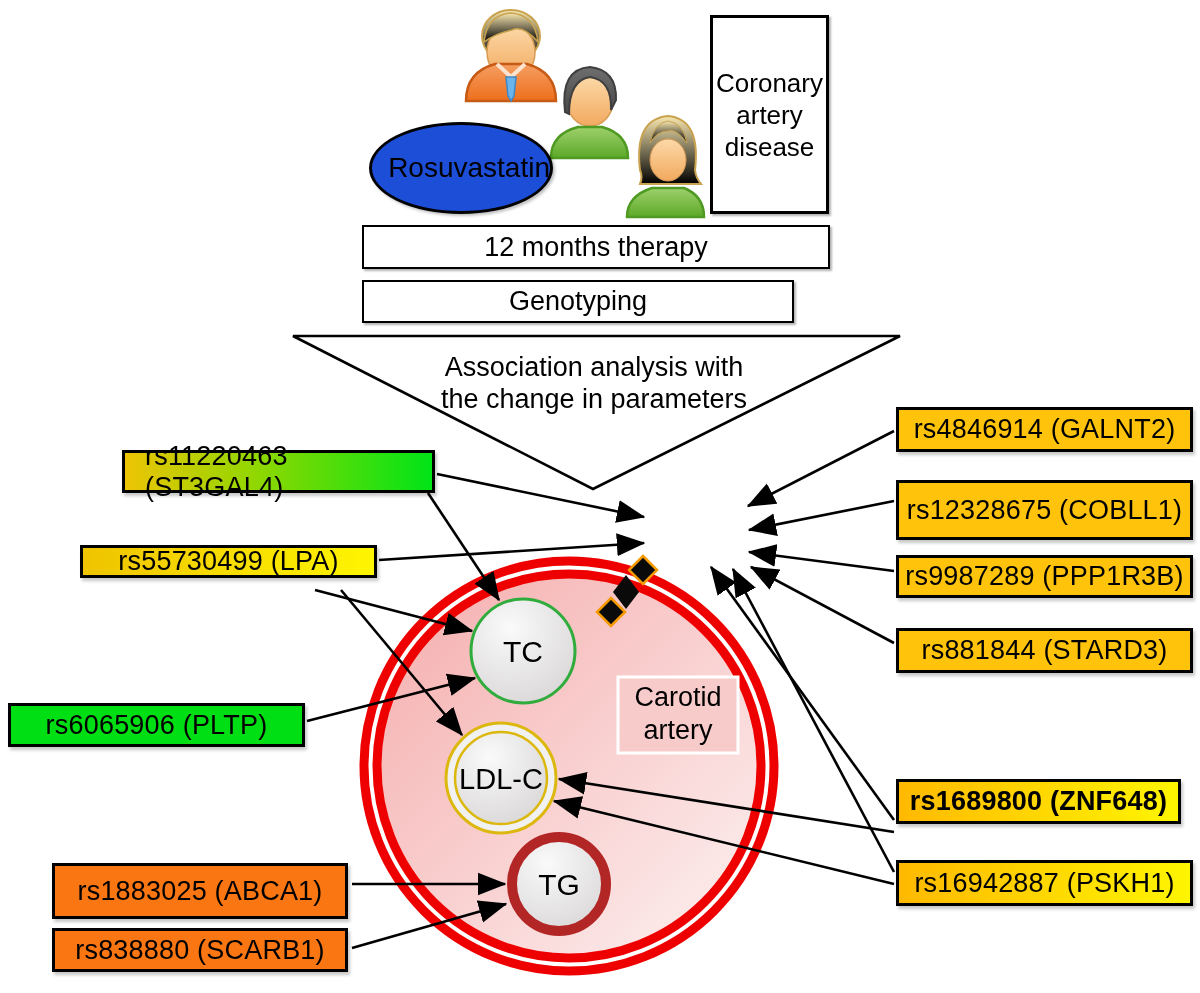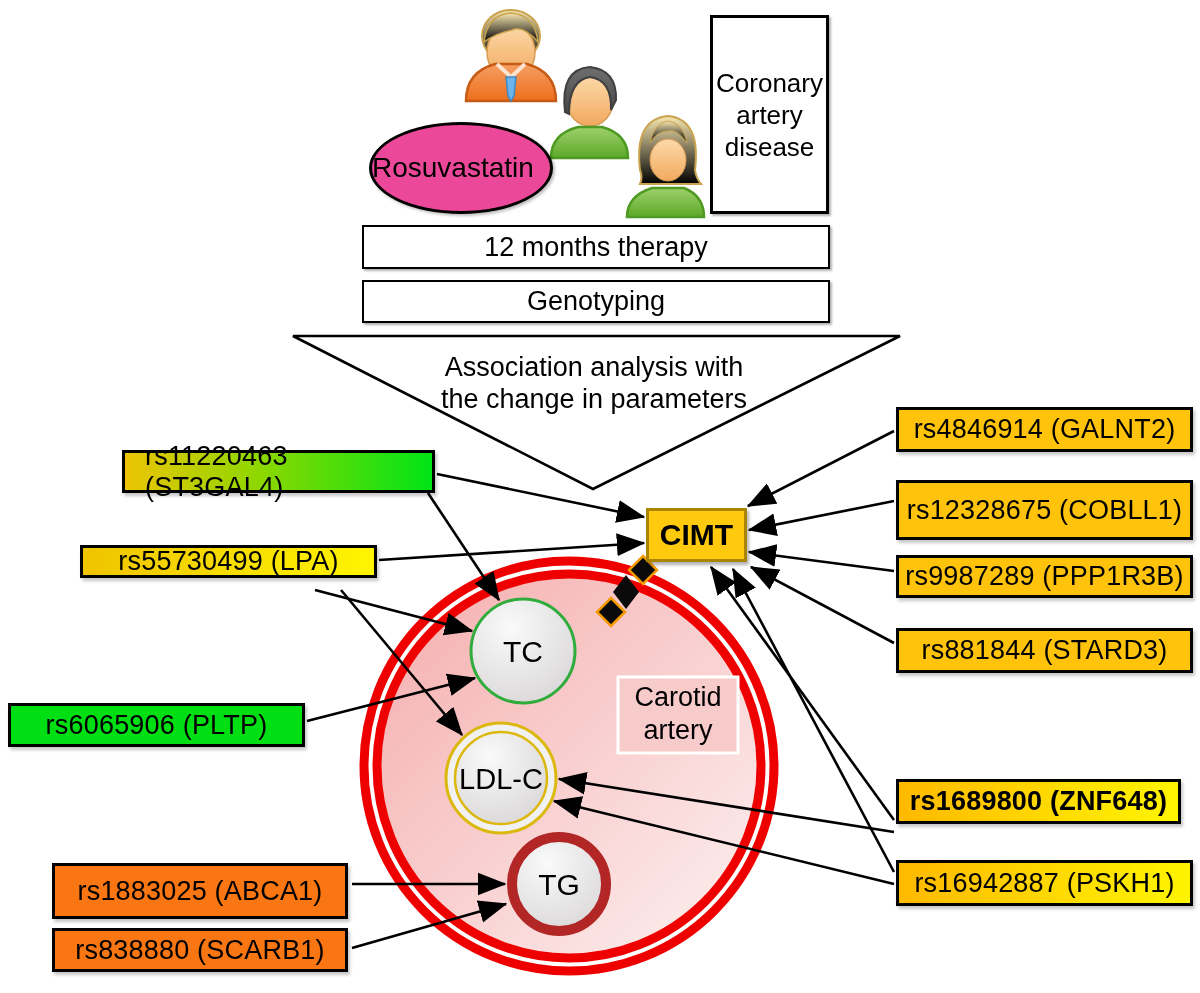--- a/index.html
+++ b/index.html
@@ -15,21 +15,21 @@
   .box-amber-yellow{background:linear-gradient(90deg,#FFB900,#FFF500);}
   .box-yellow{background:linear-gradient(90deg,#EFC400,#FFF500);}
   .box-green{background:#00DE14;}
   .box-green-grad{background:linear-gradient(90deg,#EDC404,#8BD800 45%,#00E417);}
   .box-orange{background:#F97612;}
   
   .wbox{position:absolute;box-sizing:border-box;border:3px solid #000;background:#fff;
         display:flex;align-items:center;justify-content:center;font-size:27px;
         box-shadow:2px 2px 2px rgba(0,0,0,.3);}
   .ellipse{position:absolute;box-sizing:border-box;border:3px solid #000;border-radius:50%;
-        background:#ec4899;display:flex;align-items:center;justify-content:flex-start;
+        background:#1d4ed8;display:flex;align-items:center;justify-content:flex-end;
         font-size:28px;box-shadow:2px 2px 3px rgba(0,0,0,.25);}
   .cimt{position:absolute;box-sizing:border-box;border:3px solid #AA8500;background:#FFC90E;
         display:flex;align-items:center;justify-content:center;
         font-weight:bold;font-size:30px;box-shadow:2px 3px 3px rgba(0,0,0,.3);}
 </style>
 </head>
 <body>
 
 <div id="canvas">
 
@@ -140,32 +140,29 @@
   </div>
 
   <div class="wbox" style="left:710px;top:15px;width:119px;height:199px;font-size:26px;text-align:center;line-height:32px;">
     <span>Coronary artery disease</span>
   </div>
 
   <div class="wbox" style="left:362px;top:225px;width:468px;height:44px;border-width:2.5px;">
     <span>12 months therapy</span>
   </div>
 
-  <div class="wbox" style="left:362px;top:280px;width:468px;height:43px;border-width:2.5px;text-align:center;">
+  <div class="wbox" style="left:362px;top:280px;width:432px;height:43px;border-width:2.5px;text-align:center;">
     <span>Genotyping</span>
   </div>
 
   <div class="lbl" style="left:594px;top:383px;font-size:27px;line-height:32px;">
     <div>Association analysis with</div>
     <div>the change in parameters</div>
   </div>
 
-  <div class="cimt" style="left:646px;top:508px;width:101px;height:54px;">
-    <span>CIMT</span>
-  </div>
 
   <div class="lbl" style="left:523px;top:652px;font-size:30px;">TC</div>
   <div class="lbl" style="left:501px;top:779px;font-size:29px;">LDL-C</div>
   <div class="lbl" style="left:559px;top:885px;font-size:30px;">TG</div>
   <div class="lbl" style="left:678px;top:714px;font-size:27px;line-height:33px;">
     <div>Carotid</div>
     <div>artery</div>
   </div>
 
   <div class="snp box-green-grad" style="left:122px;top:450px;width:313px;height:43px;padding-left:20px;">

